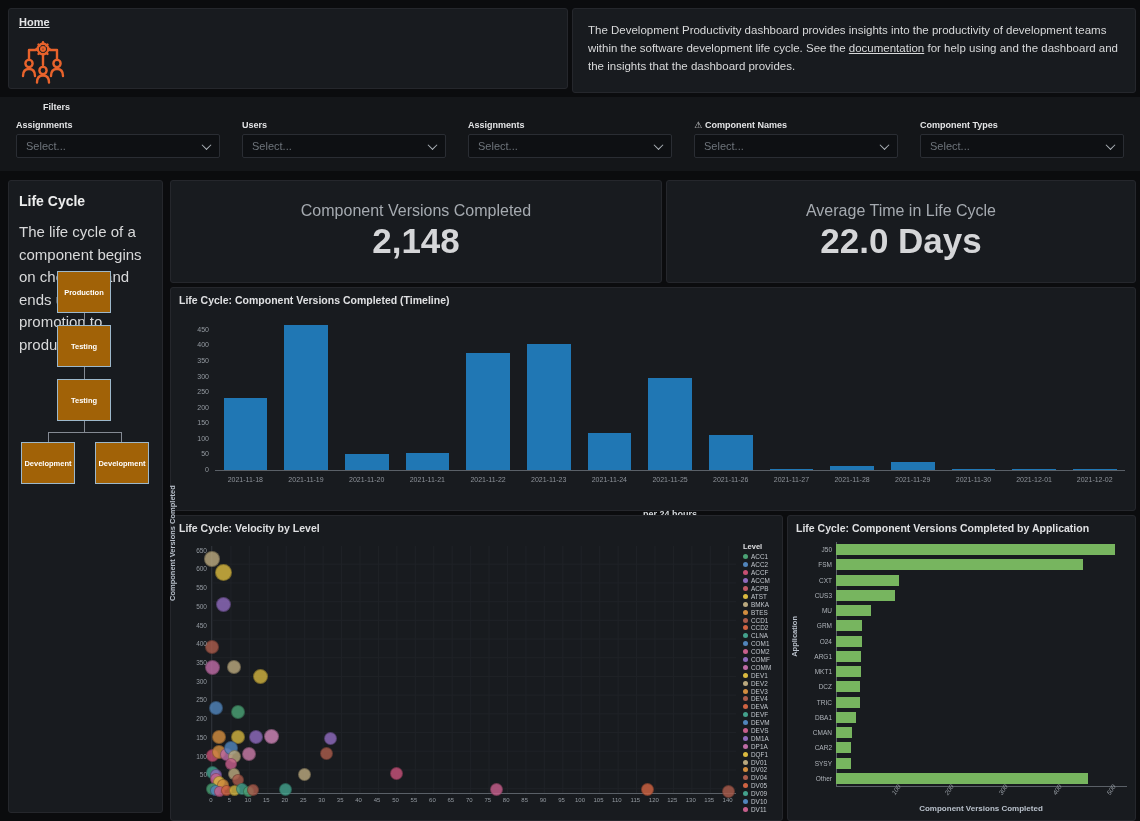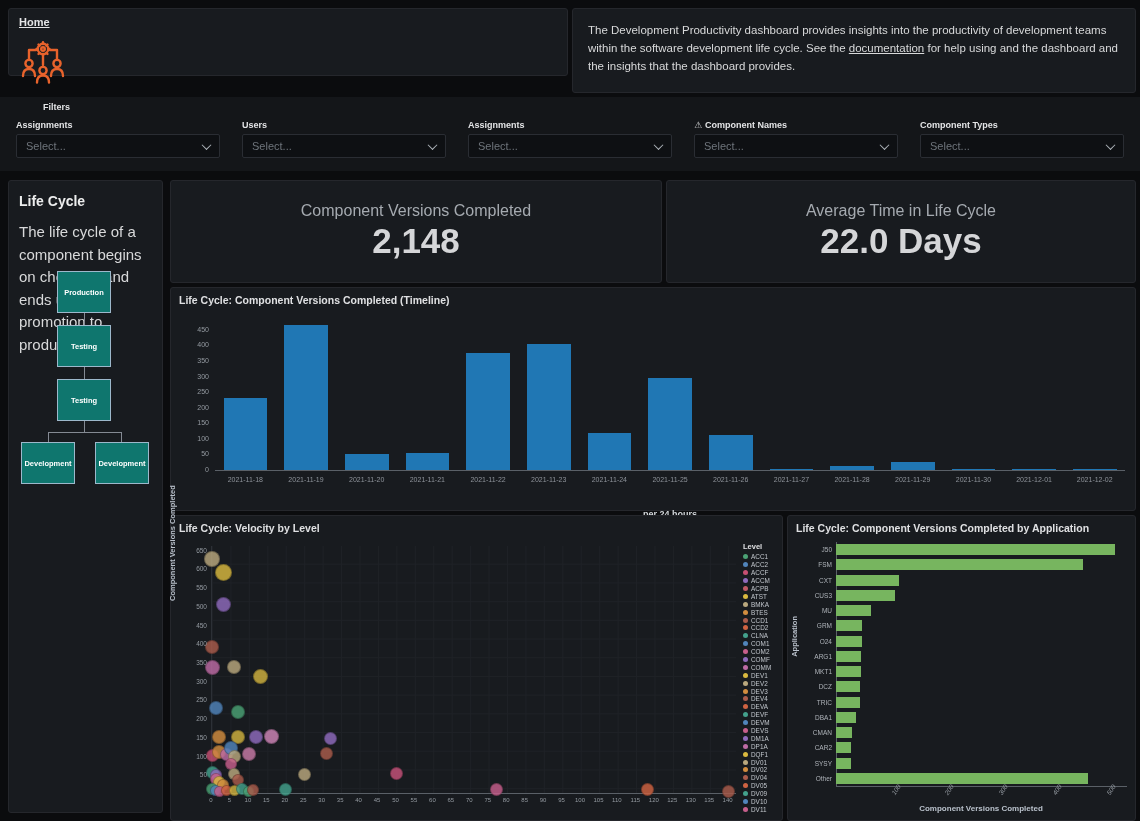--- a/index.html
+++ b/index.html
@@ -3,42 +3,42 @@
 <meta charset="utf-8">
 <style>
   html,body{margin:0;padding:0;}
   body{
     width:1140px;height:821px;position:relative;overflow:hidden;
     background:#0b0c0e;color:#d8d9da;
     font-family:"Liberation Sans","DejaVu Sans",sans-serif;
   }
   .panel{position:absolute;background:#181b1f;border:1px solid #25272c;border-radius:3px;box-sizing:border-box;}
   
-  #p-header-left{left:8px;top:8px;width:560px;height:68px;}
+  #p-header-left{left:8px;top:8px;width:560px;height:81px;}
   #p-header-right{left:572px;top:8px;width:564px;height:85px;}
   .home-link{position:absolute;left:10px;top:7px;font-size:11px;font-weight:bold;color:#e3e4e6;text-decoration:underline;cursor:pointer;}
   .logo{position:absolute;left:10px;top:27px;}
   .page-title{position:absolute;left:64px;top:33px;font-size:29px;font-weight:600;color:#eceded;letter-spacing:.2px;}
   .desc{padding:13px 15px;font-size:11.5px;line-height:1.55;color:#d8d9da;}
   .doc-link{color:#d8d9da;text-decoration:underline;cursor:pointer;}
   
   #filters-strip{position:absolute;left:0;top:97px;width:1140px;height:74px;background:#141619;box-sizing:border-box;}
   .filters-label{position:absolute;left:16px;top:5px;font-size:9px;font-weight:bold;color:#e3e4e6;margin-left:27px;}
   .filters-row{position:absolute;left:16px;top:23px;width:1108px;display:flex;gap:22px;}
   .filter-col{flex:1;min-width:0;}
   .filter-label{font-size:9px;font-weight:bold;color:#e3e4e6;margin-bottom:4px;display:flex;align-items:center;gap:3px;}
   .warn{font-size:9px;line-height:1;color:#d8d9da;}
   .filter-select{height:24px;background:#0e1013;border:1px solid #2a2d33;border-radius:2px;display:flex;align-items:center;justify-content:space-between;padding:0 9px;cursor:pointer;box-sizing:border-box;}
   .filter-select .ph{font-size:11px;color:#6e747b;}
   .chev{width:6px;height:6px;border-right:1.5px solid #aeb4ba;border-bottom:1.5px solid #aeb4ba;transform:rotate(45deg) translate(-1px,-1px);}
   
   #p-lifecycle{left:8px;top:180px;width:155px;height:633px;}
   .lc-title{position:absolute;left:10px;top:12px;font-size:14px;font-weight:bold;color:#eceded;}
   .lc-desc{position:absolute;left:10px;top:40px;width:134px;font-size:15px;line-height:1.5;color:#d8d9da;}
-  .lc-node{position:absolute;width:54px;height:42px;background:#0f766e;border:1px solid #9db8cb;display:flex;align-items:center;justify-content:center;font-size:7.5px;font-weight:bold;color:#fff;text-align:center;box-sizing:border-box;}
+  .lc-node{position:absolute;width:54px;height:42px;background:#a16207;border:1px solid #9db8cb;display:flex;align-items:center;justify-content:center;font-size:7.5px;font-weight:bold;color:#fff;text-align:center;box-sizing:border-box;}
   .lc-line{position:absolute;background:#848a93;}
   
   #p-stat1{left:170px;top:180px;width:492px;height:103px;}
   #p-stat2{left:666px;top:180px;width:470px;height:103px;}
   .stat-label{text-align:center;margin-top:21px;font-size:16px;color:#a5aab0;}
   .stat-value{text-align:center;font-size:35px;font-weight:bold;color:#d5d6d8;margin-top:1px;}
   
   #p-timeline{left:170px;top:287px;width:966px;height:224px;}
   #p-scatter{left:170px;top:515px;width:613px;height:306px;}
   #p-barh{left:787px;top:515px;width:349px;height:306px;}

